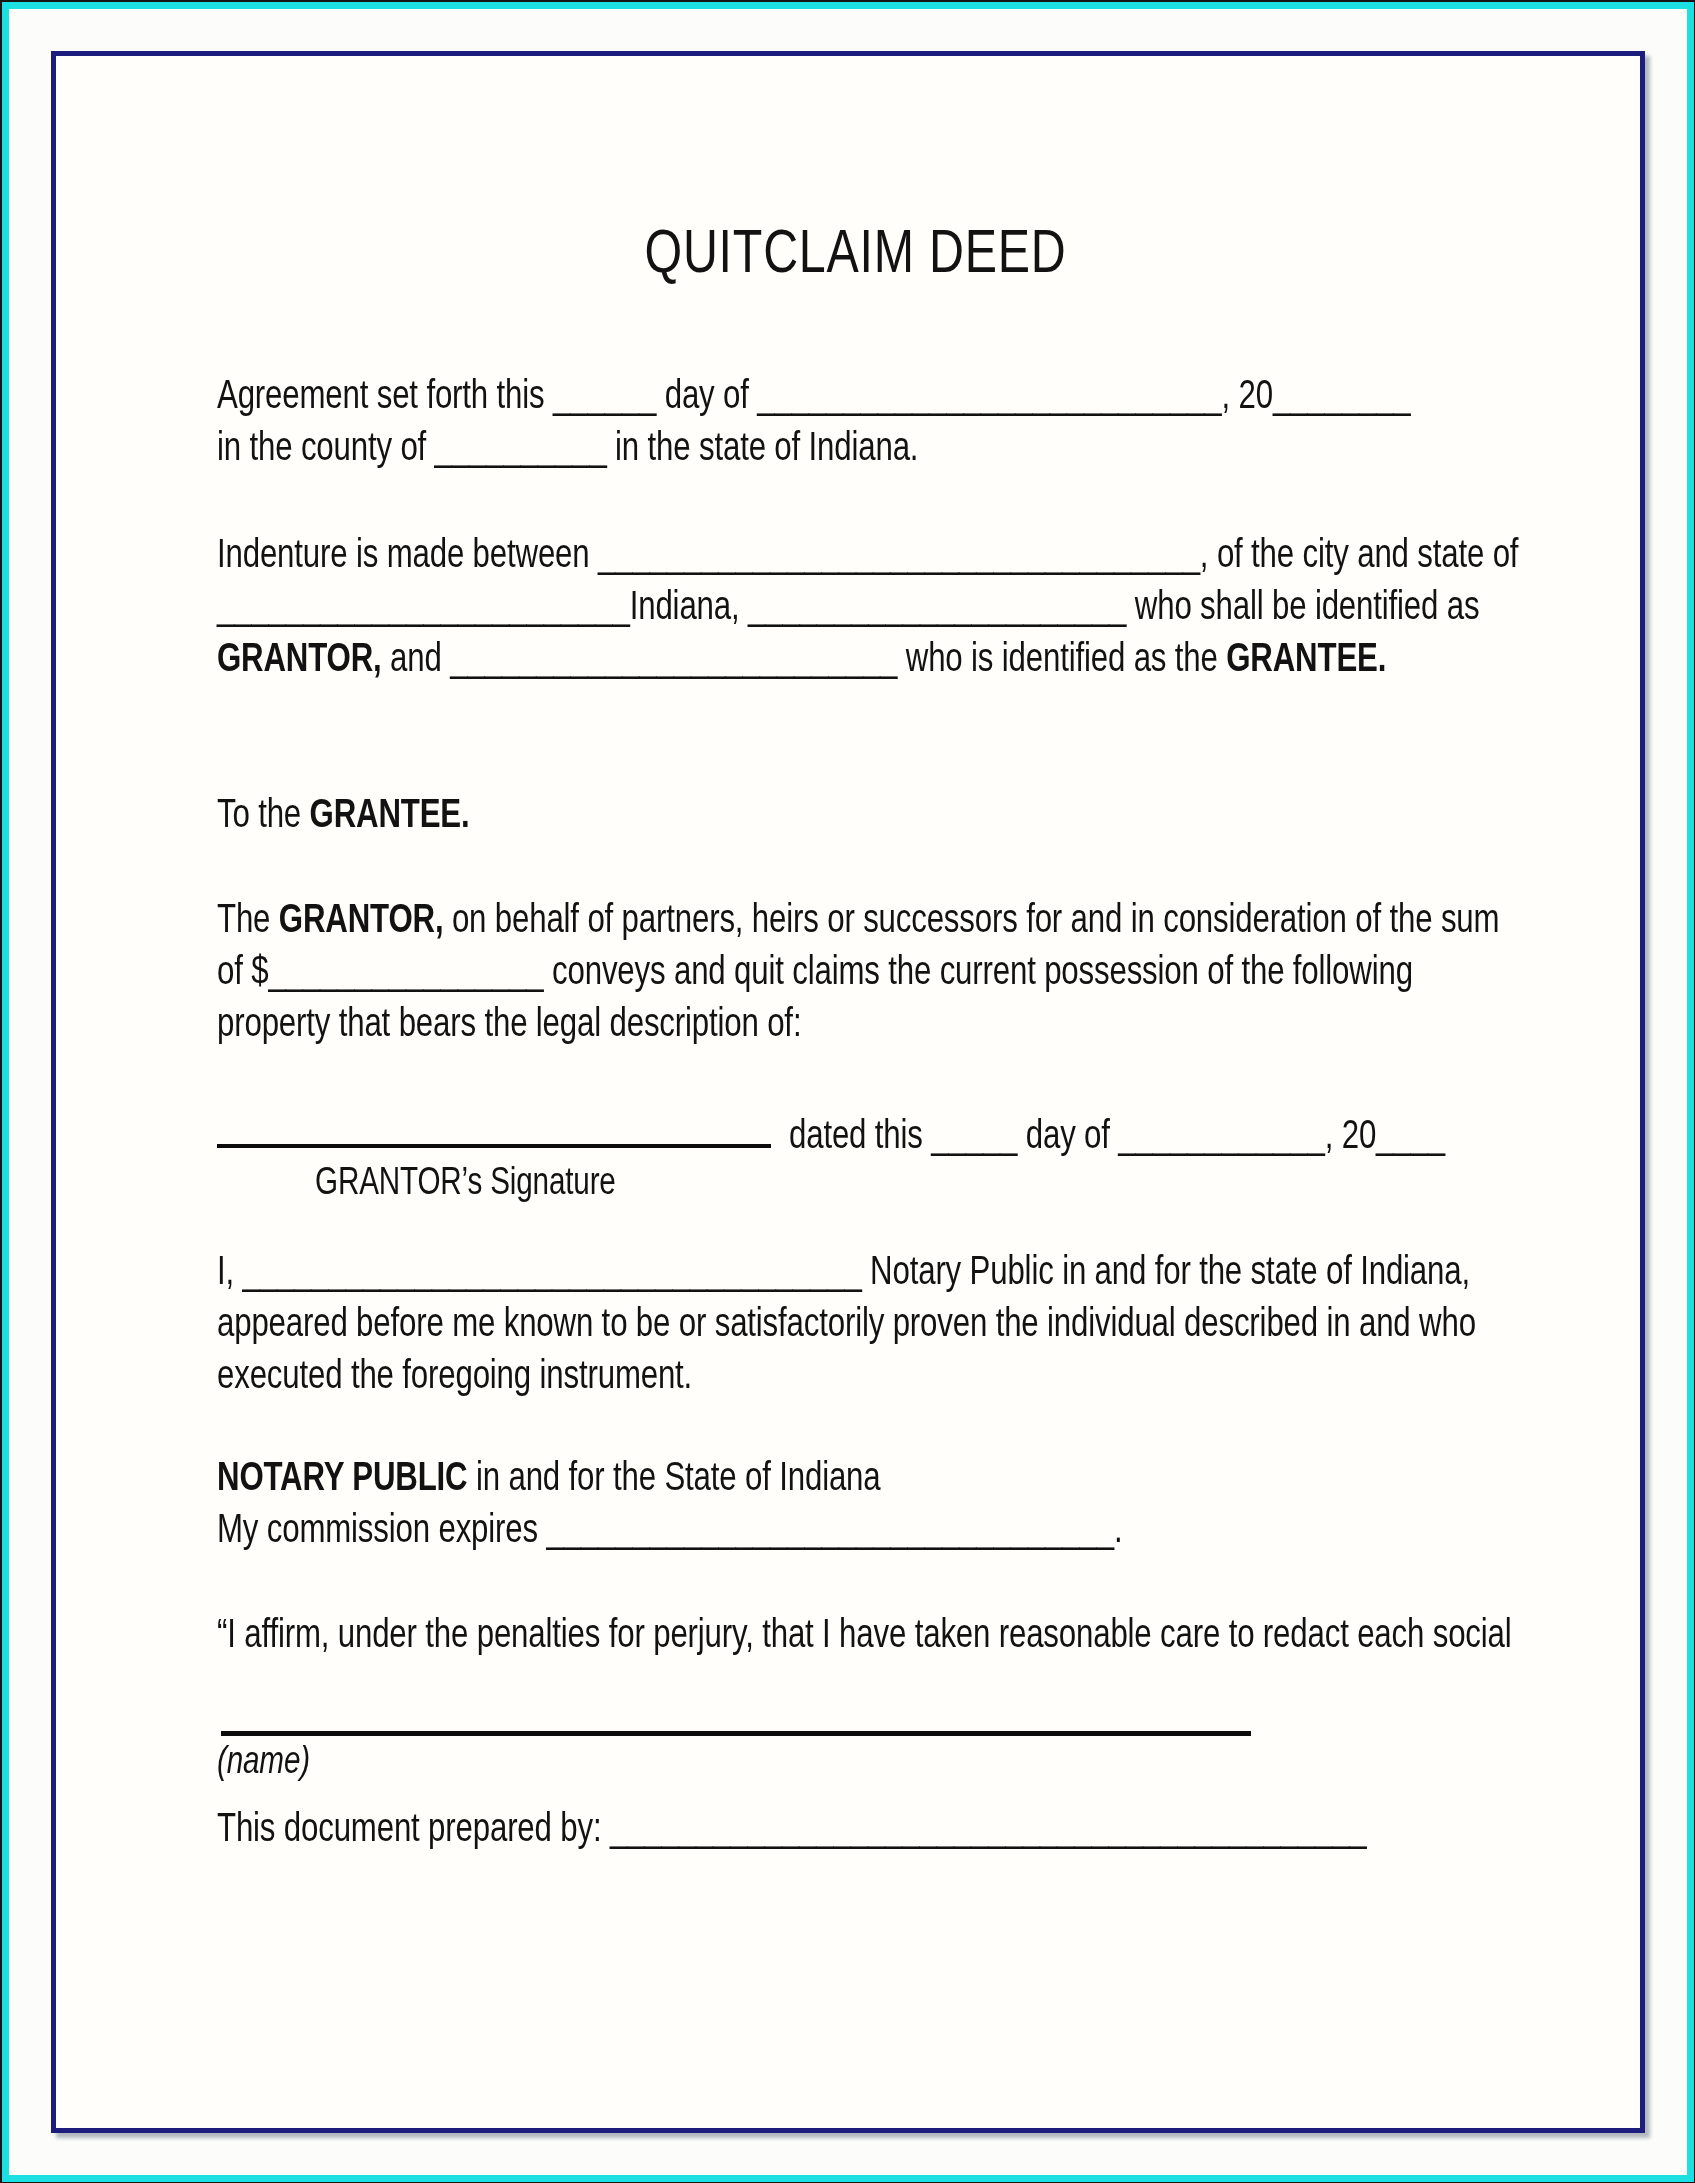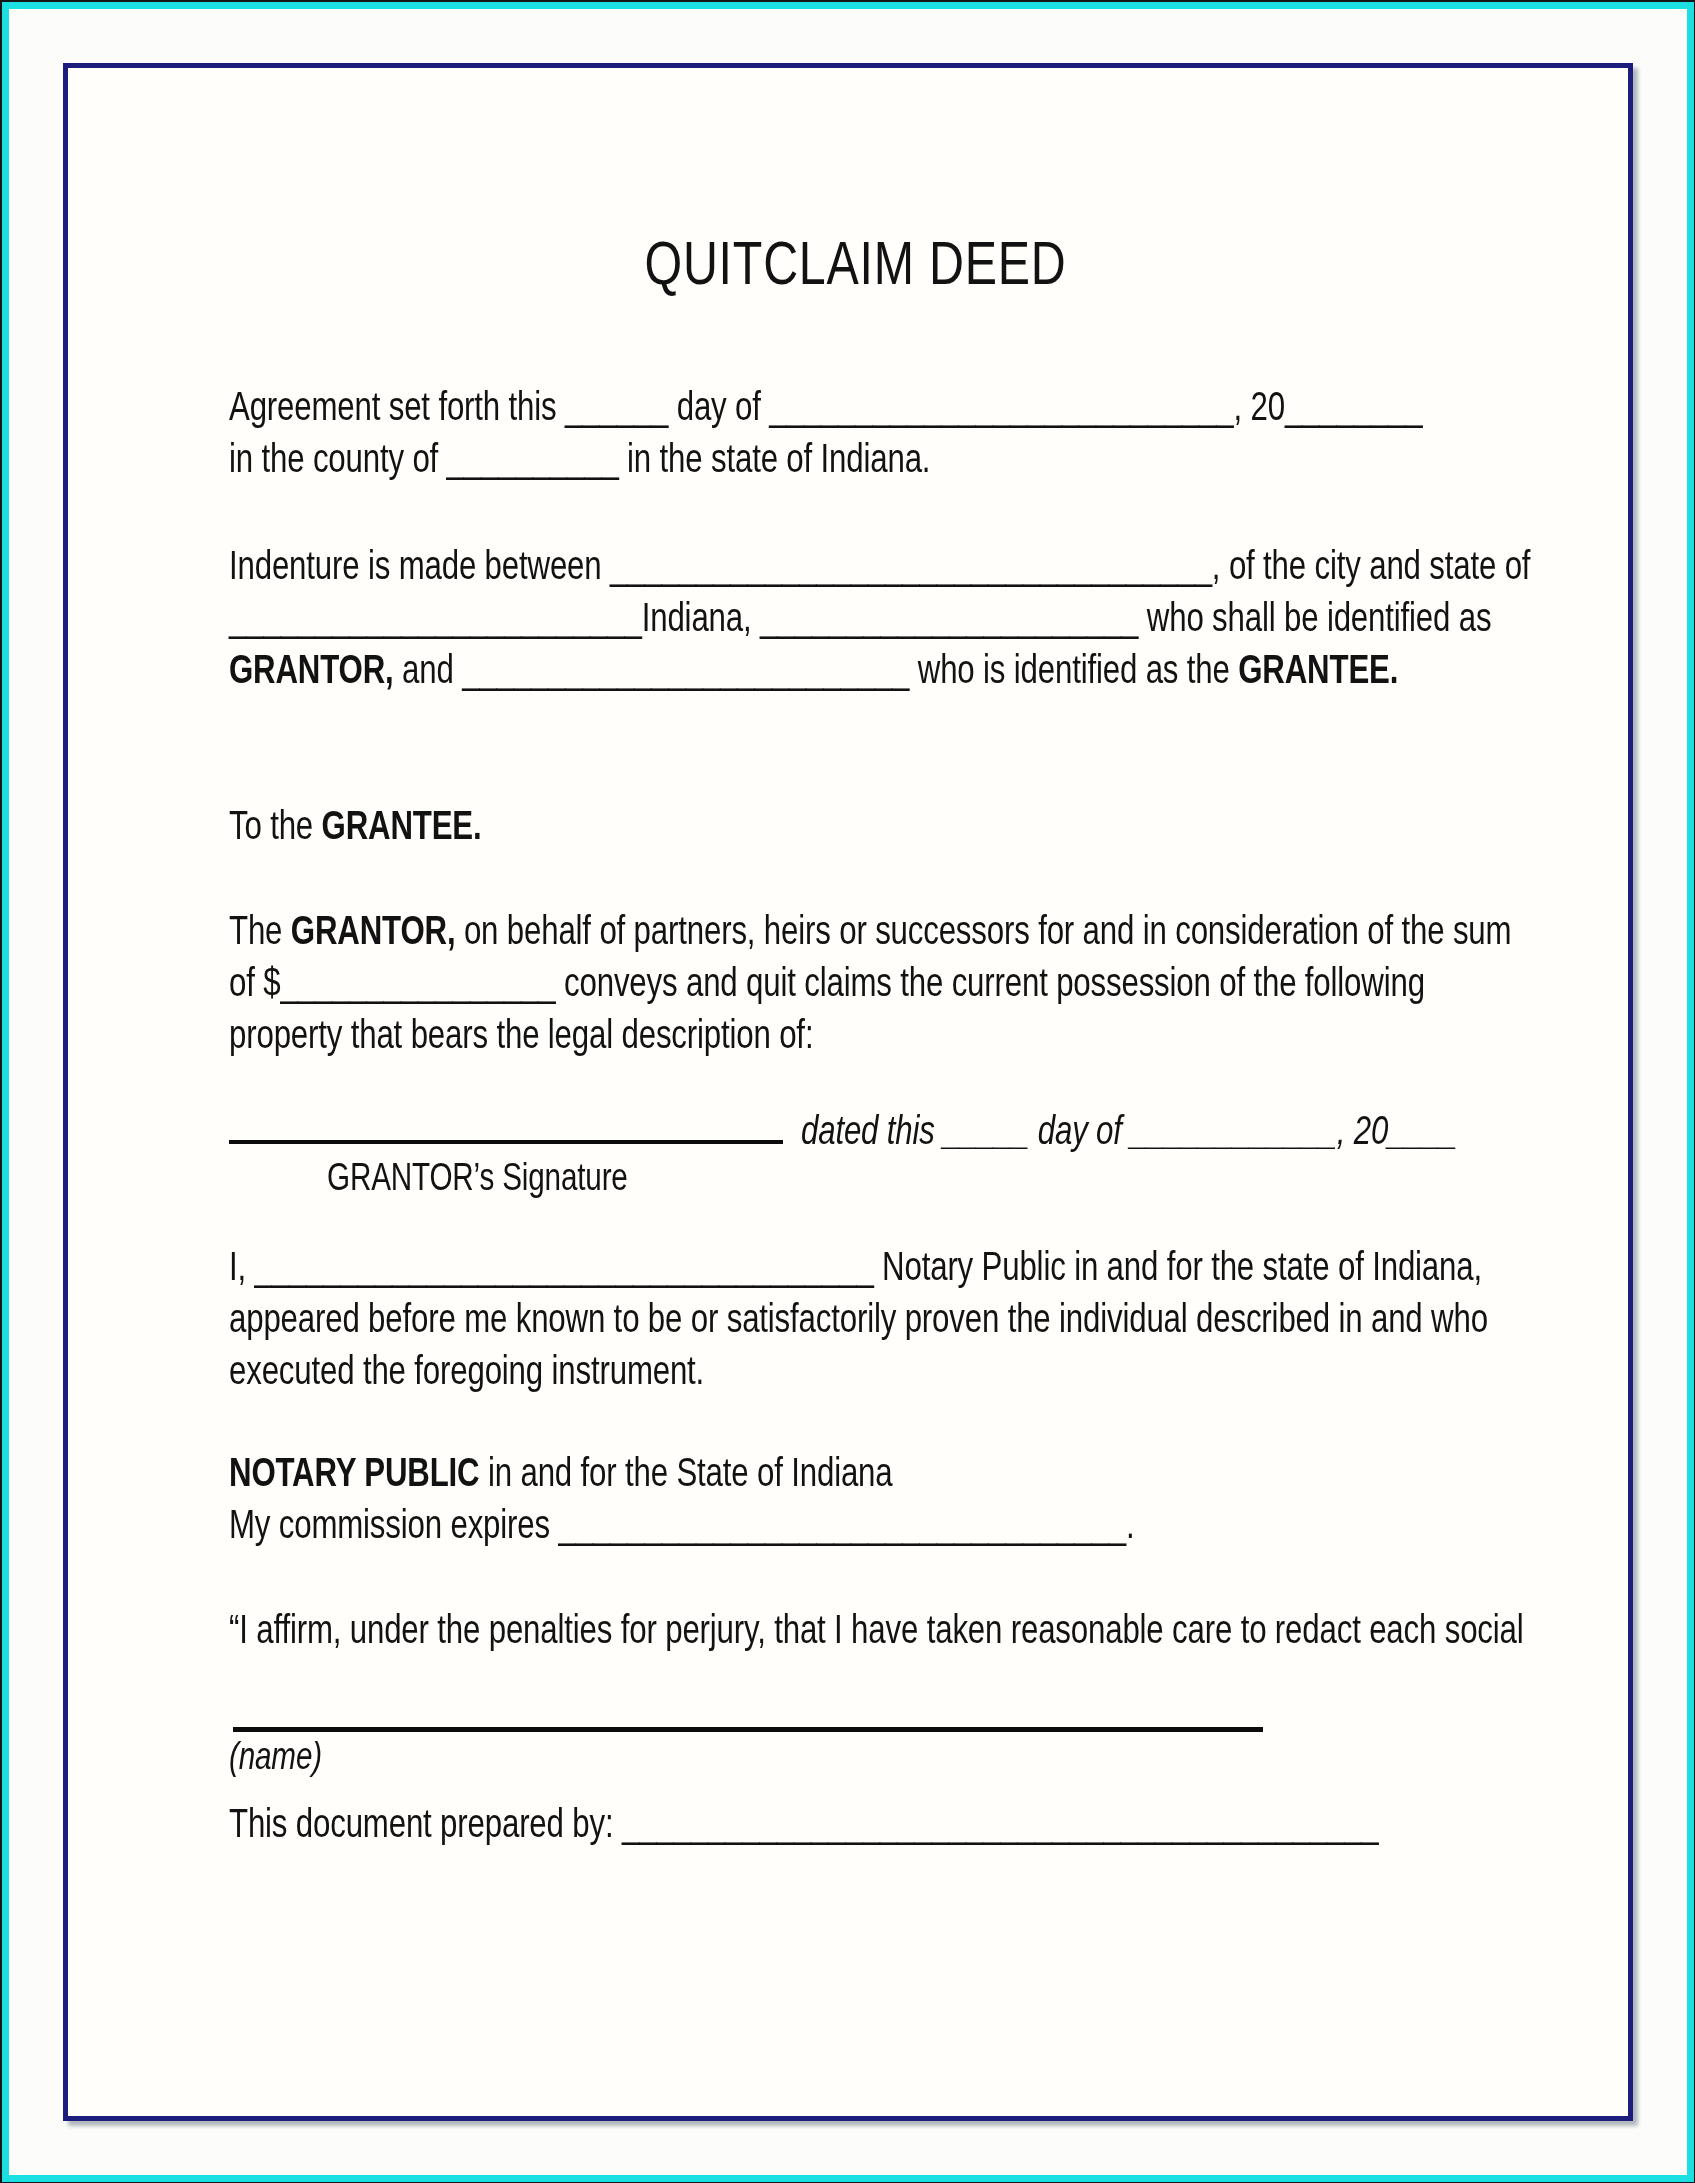--- a/index.html
+++ b/index.html
@@ -19,21 +19,21 @@
     width: 1696px;
     height: 2184px;
     border: 2px solid #161616;
     background: #fcfdfb;
   }
   .cyan-band {
     box-sizing: border-box;
     width: 100%;
     height: 100%;
     border: 7.8px solid #1bdfe0;
-    padding: 54px;
+    padding: 42px;
     background: #fcfdfb;
   }
   
   .navy-box {
     box-sizing: border-box;
     width: 100%;
     height: 100%;
     border: 5.9px solid #1d1d7e;
     box-shadow: 4.9px 4.9px 3.9px #b2b8be;
     background: #fffefa;
@@ -71,21 +71,21 @@
   .b { font-weight: bold; }
   .small {
     font-size: 38px;
     line-height: 39px;
   }
   .italic { font-style: italic; }
   .p1 { margin-top: 78px; }
   .p2 { margin-top: 55px; }
   .p3 { margin-top: 53px; }
   .p4 { margin-top: 104px; }
-  .sig-row { margin-top: 44px; font-style: italic; }
+  .sig-row { margin-top: 60px; }
   .sig-rule {
     display: inline-block;
     width: 554px;
     height: 0;
     border-bottom: 4.9px solid #0c0c0c;
     margin-right: 17.6px;
   }
   .sig-label { margin-top: 2px; padding-left: 98px; }
   .p5 { margin-top: 43px; }
   .p6 { margin-top: 50px; }

